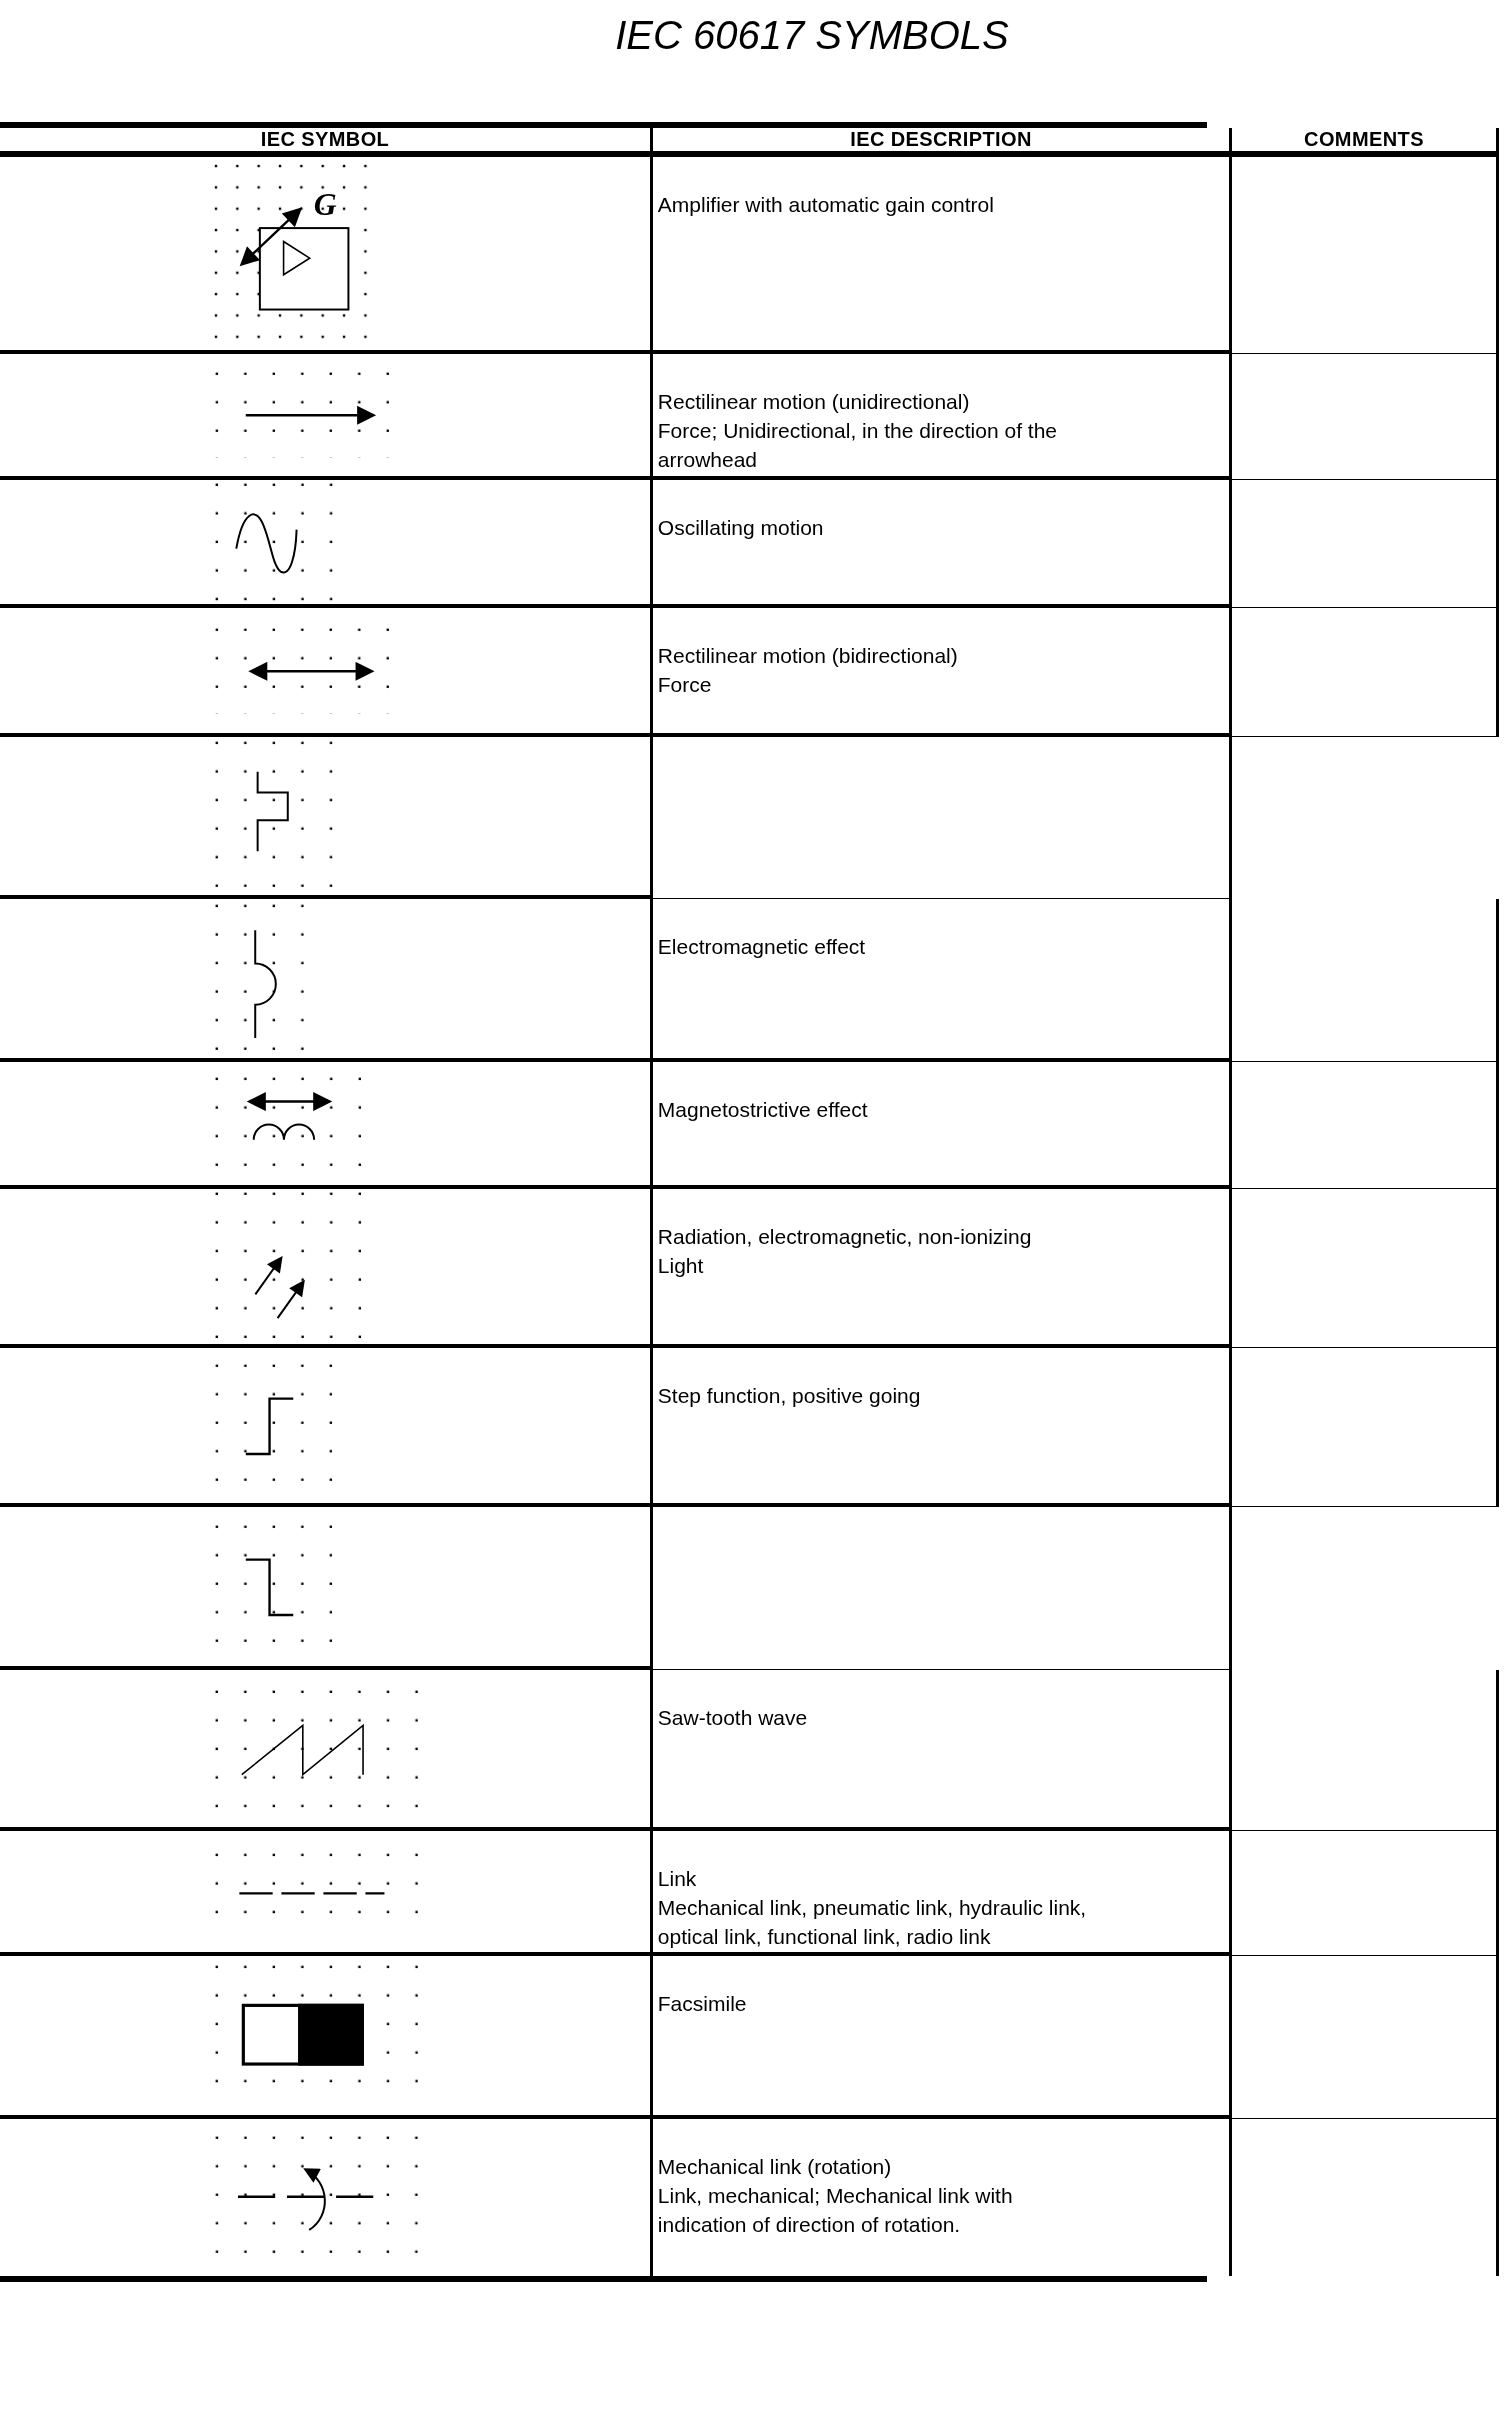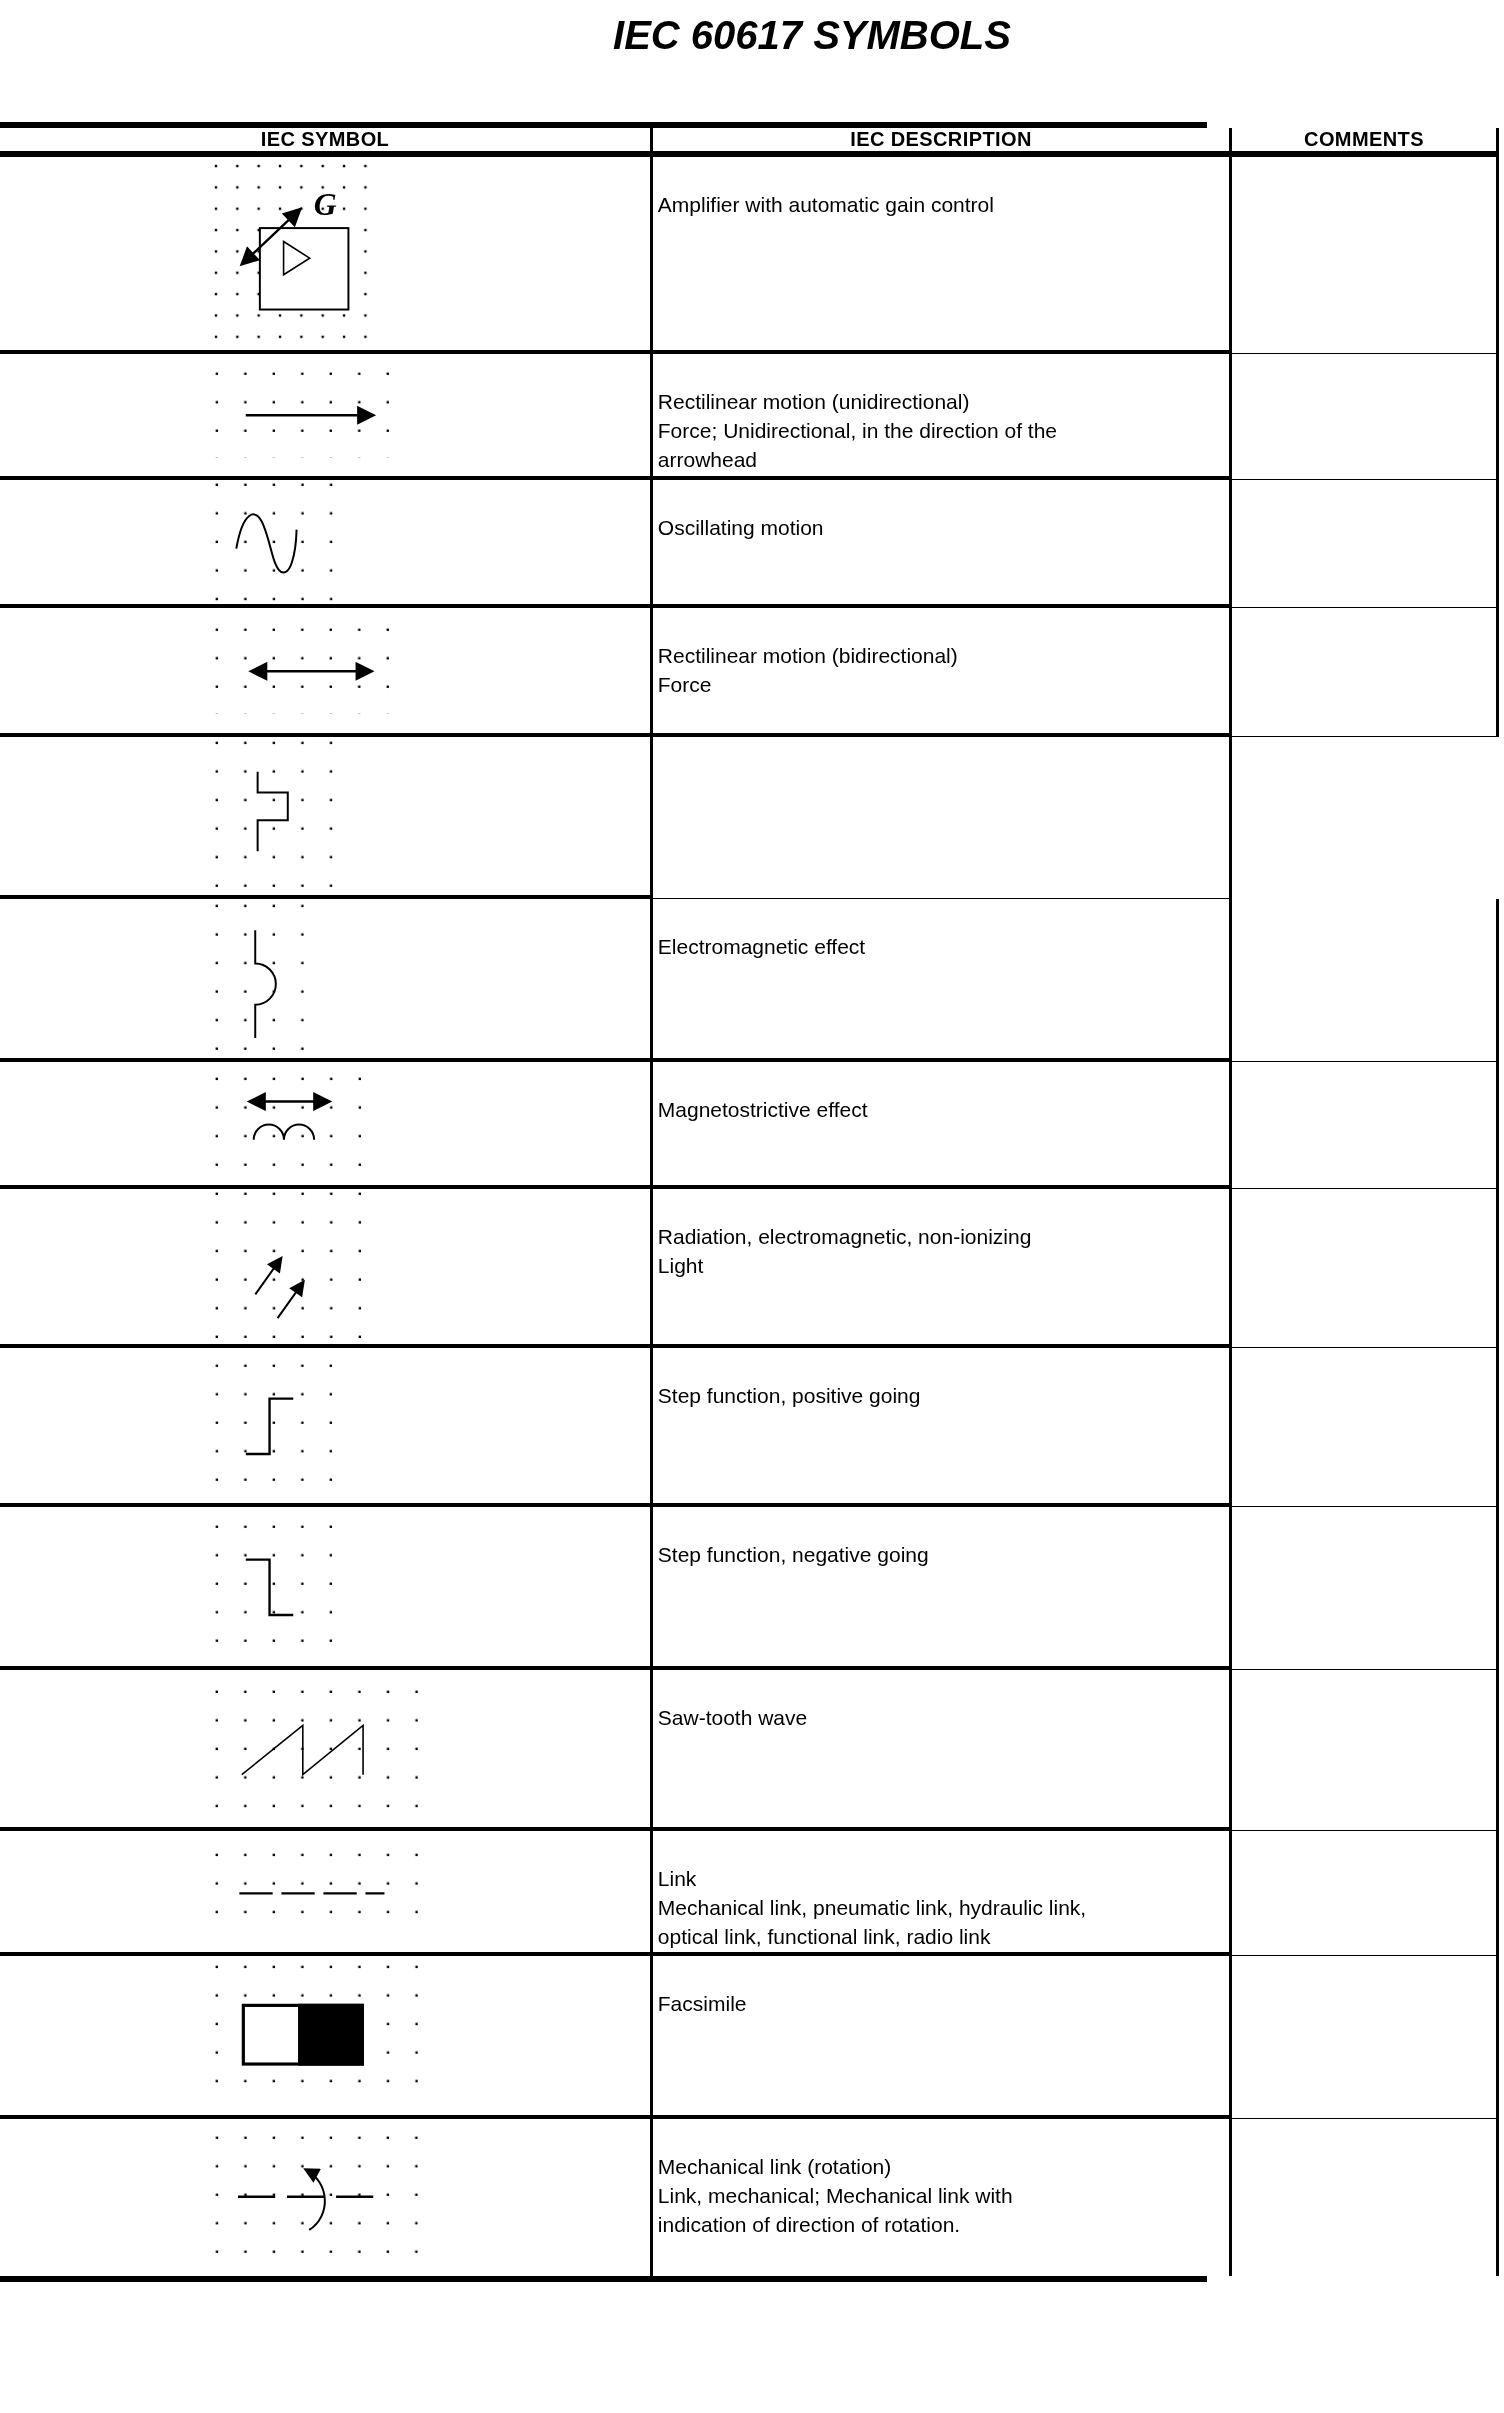--- a/index.html
+++ b/index.html
@@ -3,21 +3,21 @@
 <meta charset="utf-8">
 <style>
   html,body{margin:0;padding:0;background:#ffffff;}
   body{
     width:1505px;height:2413px;position:relative;
     font-family:"Liberation Sans", sans-serif;color:#000;
     -webkit-font-smoothing:antialiased;
   }
   .title{
     box-sizing:border-box;height:122px;padding-top:11px;padding-left:119px;
-    text-align:center;font-style:italic;font-weight:700;font-size:40px;line-height:49px;
+    text-align:center;font-style:italic;font-weight:400;font-size:40px;line-height:49px;
   }
   .tbl{
     width:1207px;box-sizing:border-box;
     border-top:6.3px solid #000;border-bottom:6.3px solid #000;
   }
   .row{display:grid;grid-template-columns:653px 579px 267px;}
   .cell{
     box-sizing:border-box;height:100%;
     border-right:3.2px solid #000;border-bottom:4px solid #000;
     overflow:hidden;
@@ -174,21 +174,20 @@
     <div class="cell com"></div>
   </div>
 
   <div class="row" style="height:163px">
     <div class="cell sym">
       <svg width="119" height="125" viewBox="0 0 150 158">
         <rect width="150" height="158" fill="url(#d36)"></rect>
         <path class="stk" d="M40,45 L70,45 L70,115 L100,115" stroke-width="3"></path>
       </svg>
     </div>
-    <div class="cell desc">Step function, negative going</div>
     <div class="cell com"></div>
   </div>
 
   <div class="row" style="height:161px">
     <div class="cell sym">
       <svg width="222" height="119" viewBox="0 0 280 150">
         <rect width="280" height="150" fill="url(#d36)"></rect>
         <path class="stk" d="M35,108 L112,46 L112,108 L188,46 L188,108" stroke-width="2"></path>
       </svg>
     </div>

